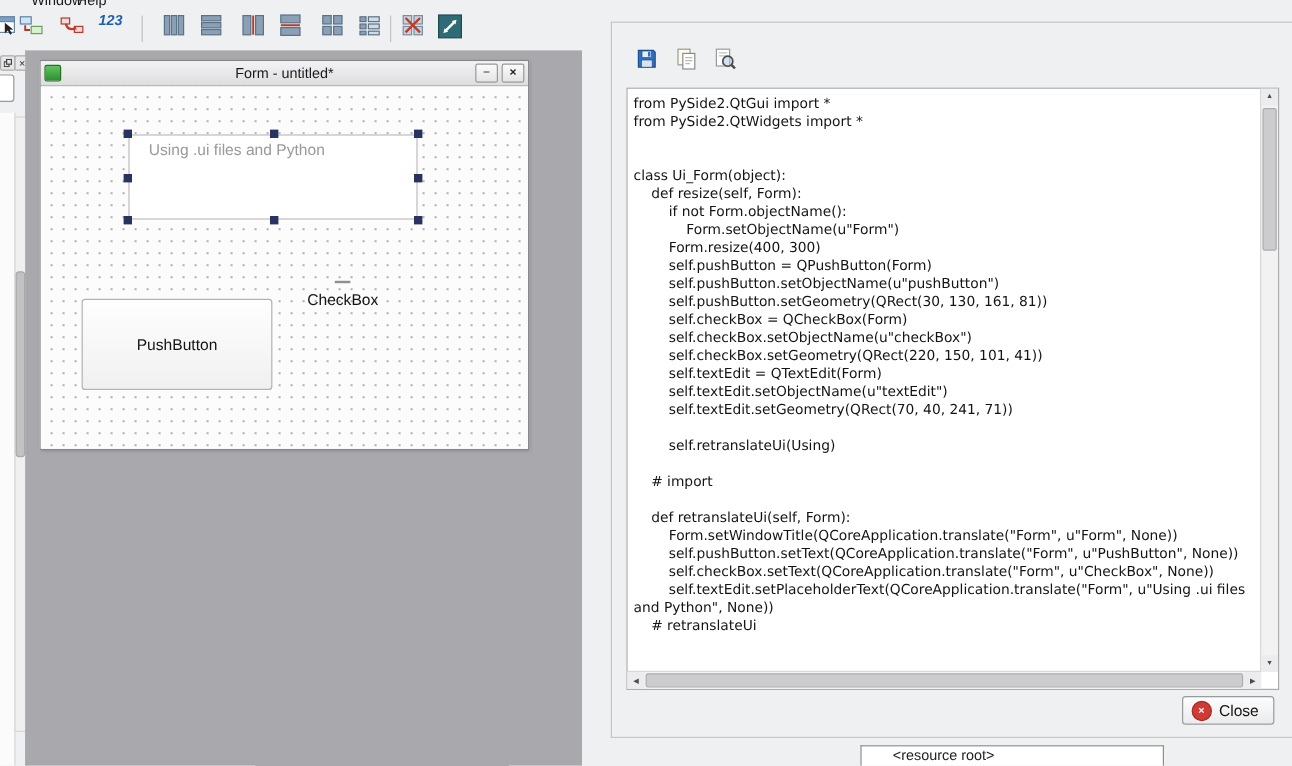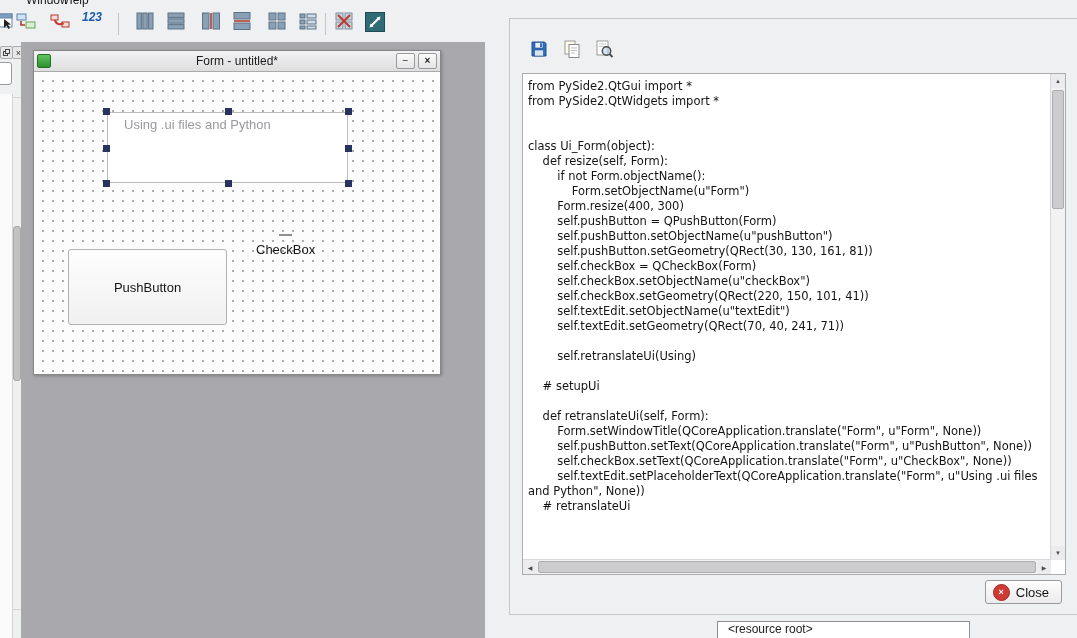--- a/index.html
+++ b/index.html
@@ -78,21 +78,21 @@
   .hthumb{position:absolute;top:1px;bottom:1px;left:15px;right:15px;background:#cccccf;border:1px solid #adadaf;border-radius:2px;}
   
   .close-btn{position:absolute;right:15px;bottom:10px;height:24px;padding:0 12px 0 7px;display:flex;align-items:center;gap:6px;
     background:linear-gradient(#fdfdfd,#ebebed);border:1px solid #9b9b9d;border-radius:3px;font-size:13px;color:#141414;}
   .close-badge{width:15px;height:15px;border-radius:50%;background:#cf3a35;border:1px solid #a32a26;color:#fff;
     display:flex;align-items:center;justify-content:center;font-size:9px;font-weight:bold;line-height:9px;}
   
   .bottom-strip{position:absolute;left:485px;right:0;top:615px;height:23px;background:#eff0f1;}
   .resource-box{position:absolute;left:232px;top:6px;width:253px;height:17px;background:#fff;
     border:1px solid #8f8f91;border-bottom:none;box-sizing:border-box;}
-  .resource-label{padding-left:10px;font-size:12px;line-height:15px;color:#222;white-space:nowrap;}
+  .resource-label{padding-left:26px;font-size:12px;line-height:15px;color:#222;white-space:nowrap;}
 </style>
 </head>
 <body>
 
 <div class="menubar">
   <span class="menu-item menu-window">Window</span>
   <span class="menu-item menu-help">Help</span>
 </div>
 
 <div class="toolbar">
@@ -272,26 +272,27 @@
         <div class="code-line">    def resize(self, Form):</div>
         <div class="code-line">        if not Form.objectName():</div>
         <div class="code-line">            Form.setObjectName(u"Form")</div>
         <div class="code-line">        Form.resize(400, 300)</div>
         <div class="code-line">        self.pushButton = QPushButton(Form)</div>
         <div class="code-line">        self.pushButton.setObjectName(u"pushButton")</div>
         <div class="code-line">        self.pushButton.setGeometry(QRect(30, 130, 161, 81))</div>
         <div class="code-line">        self.checkBox = QCheckBox(Form)</div>
         <div class="code-line">        self.checkBox.setObjectName(u"checkBox")</div>
         <div class="code-line">        self.checkBox.setGeometry(QRect(220, 150, 101, 41))</div>
+        <div class="code-line">        self.textEdit = QTextEdit(Form)</div>
         <div class="code-line">        self.textEdit.setObjectName(u"textEdit")</div>
         <div class="code-line">        self.textEdit.setGeometry(QRect(70, 40, 241, 71))</div>
         <div class="code-line"></div>
         <div class="code-line">        self.retranslateUi(Using)</div>
         <div class="code-line"></div>
-        <div class="code-line">    # setupUi</div>
+        <div class="code-line">    # import</div>
         <div class="code-line"></div>
         <div class="code-line">    def retranslateUi(self, Form):</div>
         <div class="code-line">        Form.setWindowTitle(QCoreApplication.translate("Form", u"Form", None))</div>
         <div class="code-line">        self.pushButton.setText(QCoreApplication.translate("Form", u"PushButton", None))</div>
         <div class="code-line">        self.checkBox.setText(QCoreApplication.translate("Form", u"CheckBox", None))</div>
         <div class="code-line">        self.textEdit.setPlaceholderText(QCoreApplication.translate("Form", u"Using .ui files</div>
         <div class="code-line">and Python", None))</div>
         <div class="code-line">    # retranslateUi</div>
       </div>
     <div class="vscroll">

